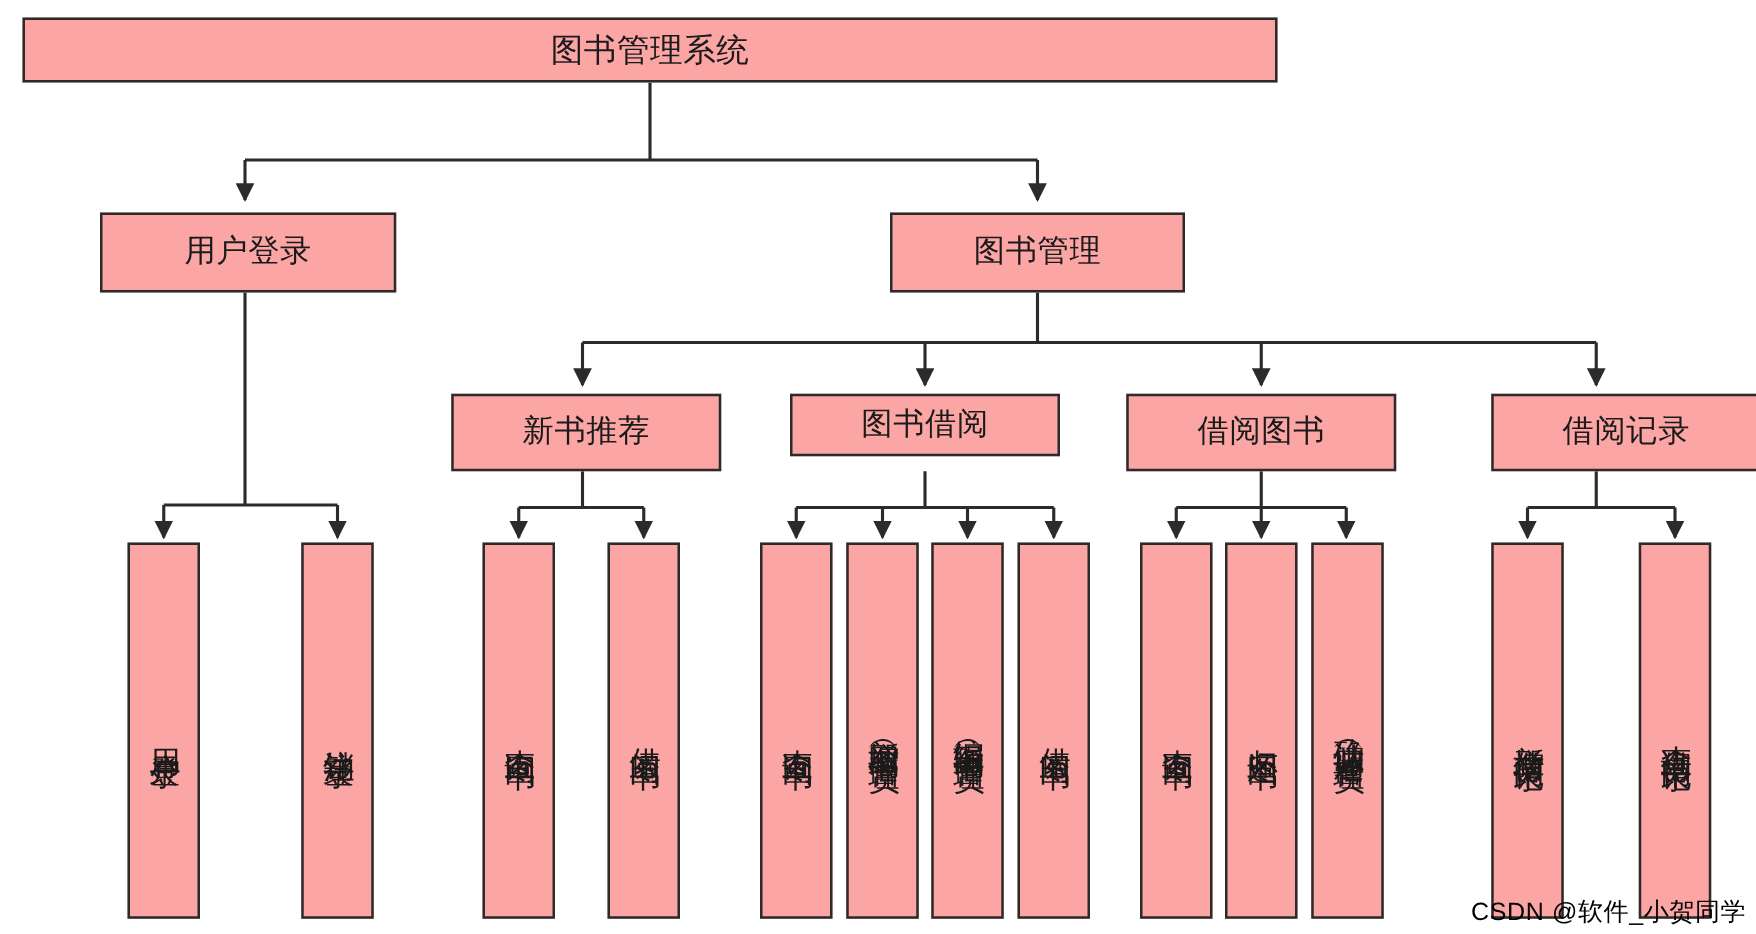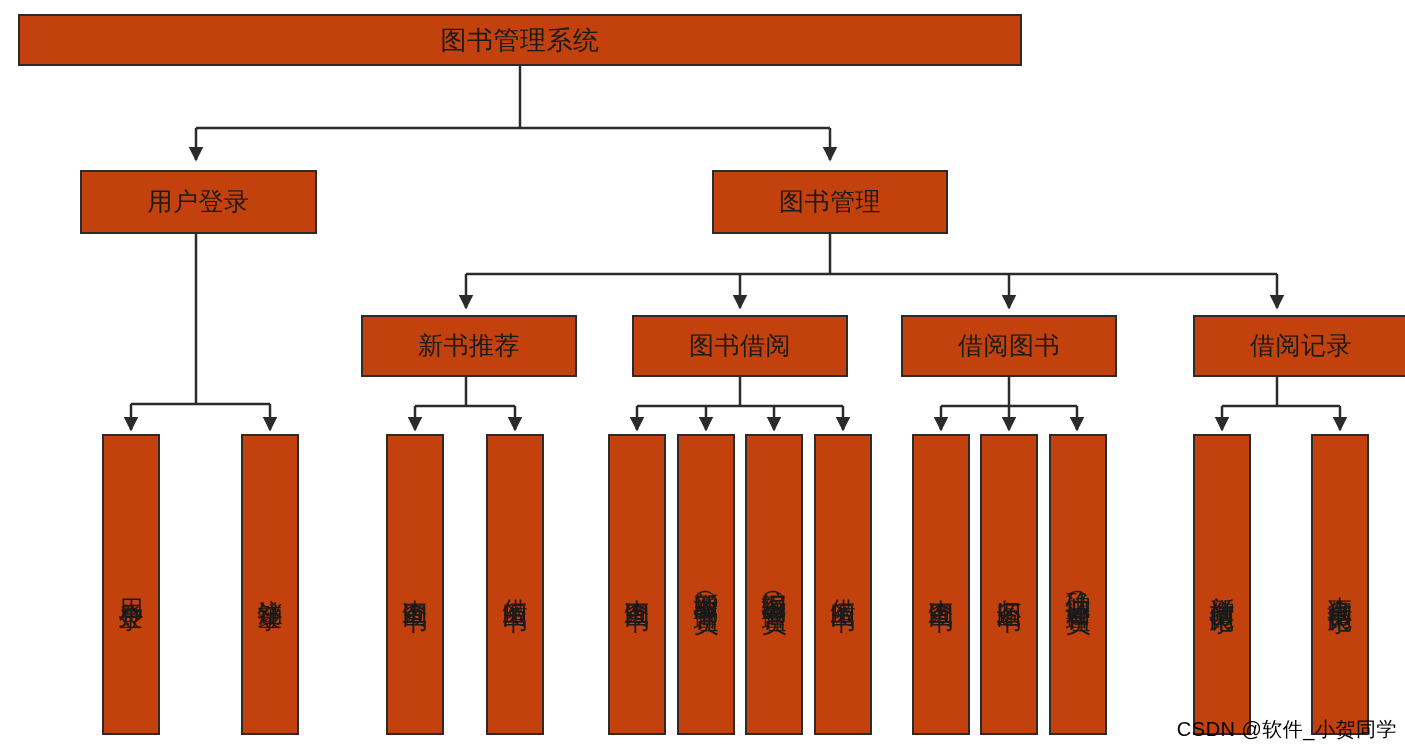--- a/index.html
+++ b/index.html
@@ -22,21 +22,21 @@
     position: absolute;
     left: 0;
     top: 0;
     width: 1405px;
     height: 747px;
     pointer-events: none;
   }
   .node {
     position: absolute;
     box-sizing: border-box;
-    background: #c2410c;
+    background: #fca5a5;
     border: 2px solid #2b2b2b;
     display: flex;
     align-items: center;
     justify-content: center;
     color: #1a1a1a;
     z-index: 2;
   }
   .node .label {
     display: block;
     text-align: center;
@@ -140,21 +140,21 @@
   <div class="node horiz" style="left:80px; top:170px; width:237px; height:64px;">
     <span class="label">用户登录</span>
   </div>
   <div class="node horiz" style="left:361px; top:315px; width:216px; height:62px;">
     <span class="label">新书推荐</span>
   </div>
 
   <div class="node horiz" style="left:712px; top:170px; width:236px; height:64px;">
     <span class="label">图书管理</span>
   </div>
-  <div class="node horiz" style="left:632px; top:315px; width:216px; height:62px;">
+  <div class="node horiz" style="left:632px; top:315px; width:216px; height:50px;">
     <span class="label">图书借阅</span>
   </div>
   <div class="node horiz" style="left:901px; top:315px; width:216px; height:62px;">
     <span class="label">借阅图书</span>
   </div>
   <div class="node horiz" style="left:1170px; top:315px; width:216px; height:62px;margin-left:23px;">
     <span class="label">借阅记录</span>
   </div>
 
   <div class="node vert" style="left:102px; top:434px; width:58px; height:301px;">

